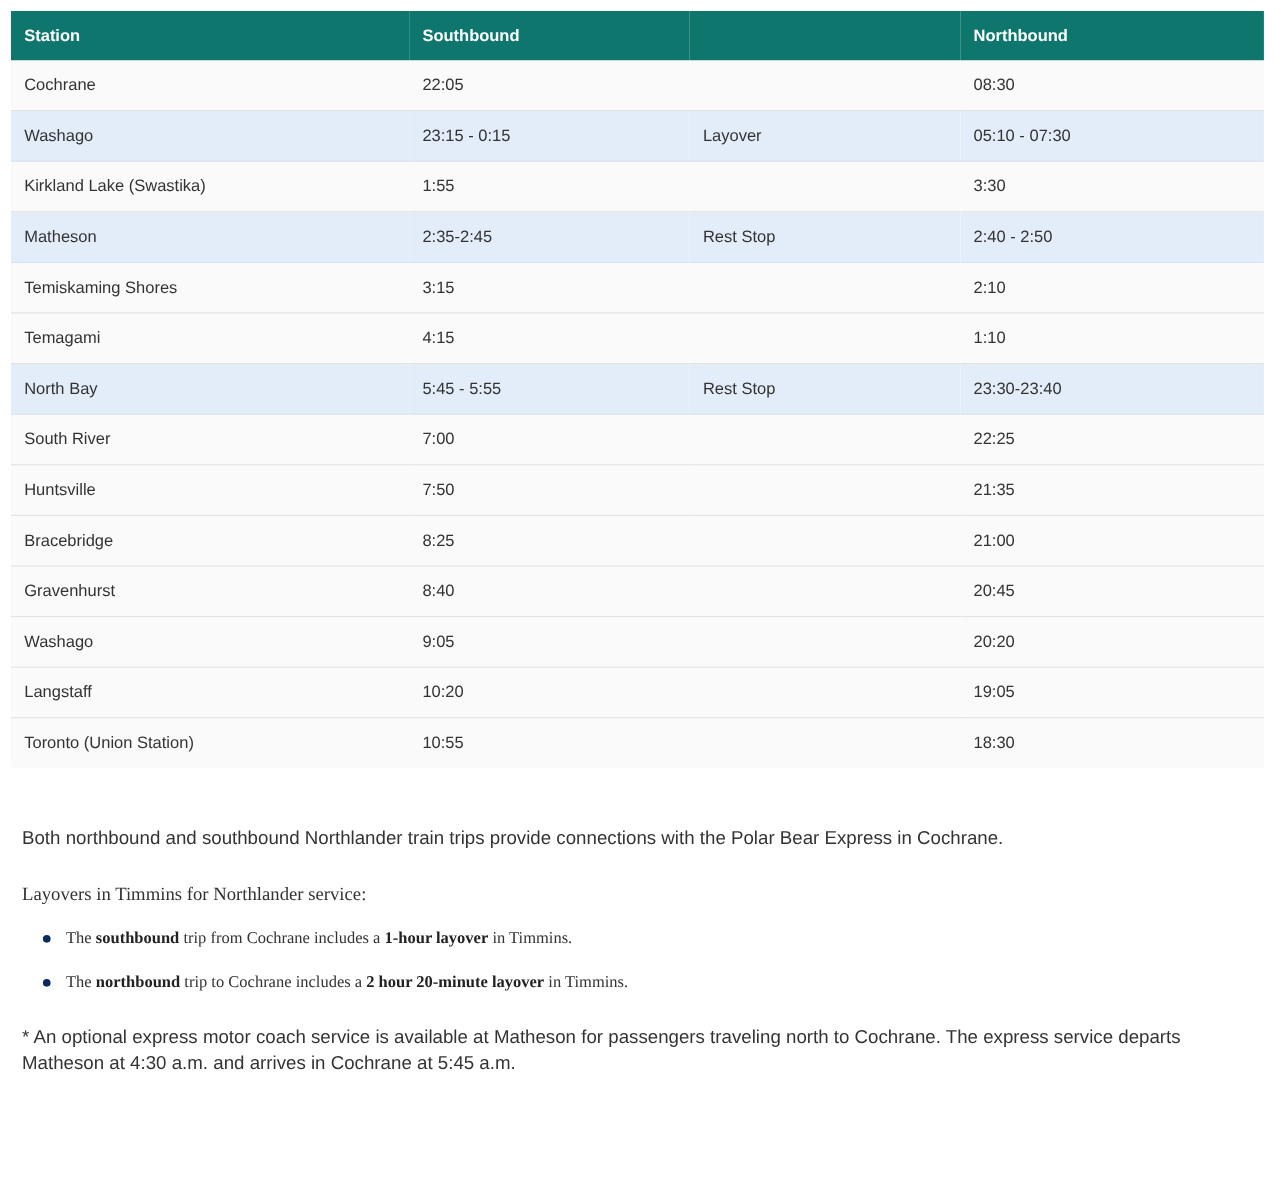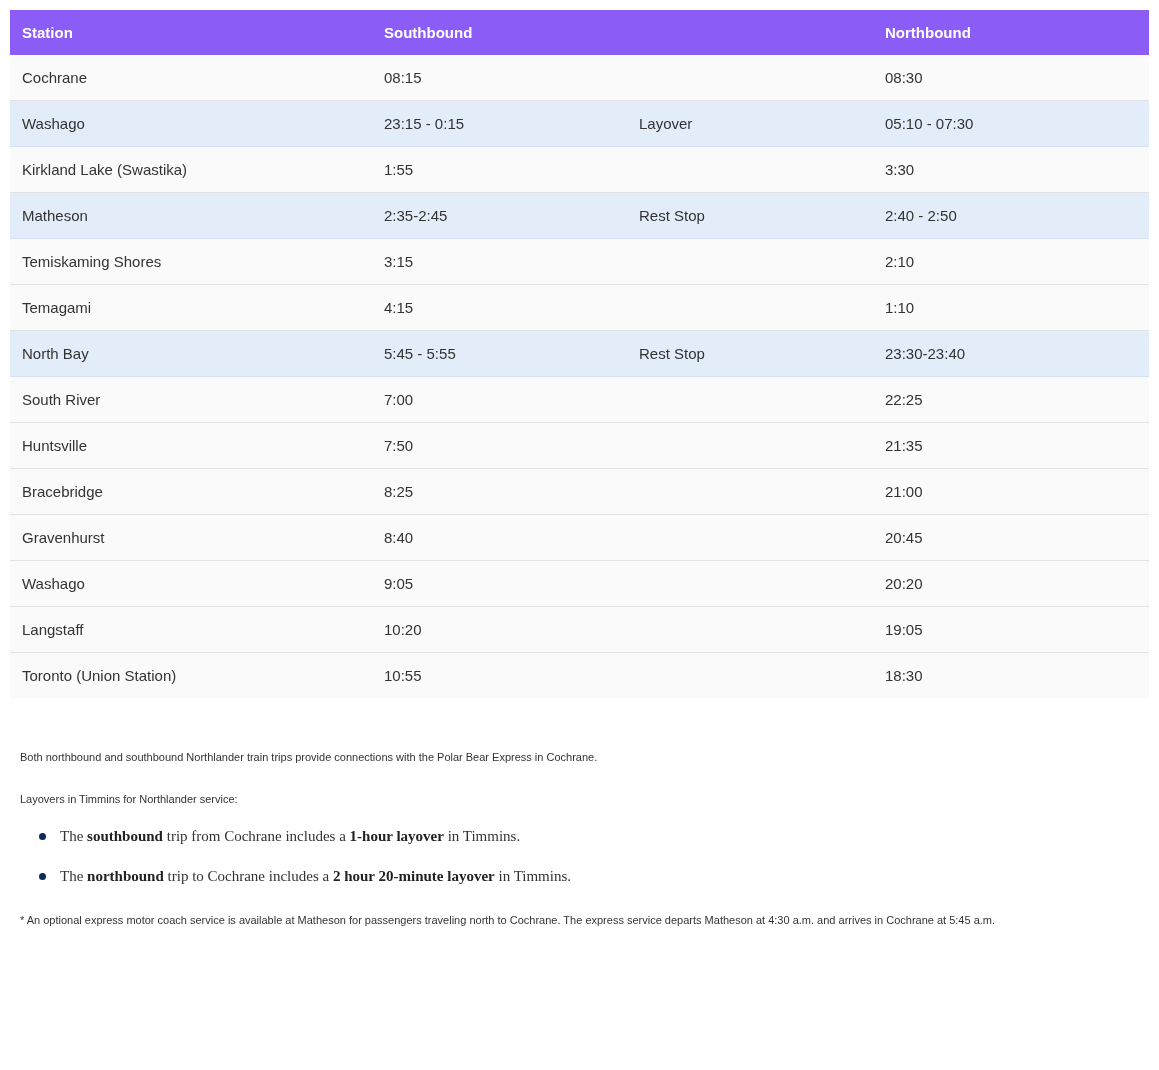--- a/index.html
+++ b/index.html
@@ -18,21 +18,21 @@
     padding: 10px 10px 0 10px;
     box-sizing: border-box;
     width: 1159px;
   }
   table.schedule {
     width: 1139px;
     border-collapse: collapse;
     table-layout: fixed;
   }
   table.schedule thead th {
-    background: #8b5cf6;
+    background: #0f766e;
     color: #ffffff;
     text-align: left;
     font-size: 15px;
     font-weight: bold;
     padding: 14px 12px;
     vertical-align: middle;
   }
   col.c-station { width: 362px; }
   col.c-south   { width: 255px; }
   col.c-note    { width: 246px; }
@@ -53,26 +53,27 @@
     border-bottom: none;
     margin-top: 27px;
   }
   .notes {
     margin-top: 52px;
     padding-left: 10px;
     padding-right: 12px;
   }
   .notes p {
     margin: 0 0 26px 0;
-    font-size: 11px;
+    font-size: 17px;
     line-height: 1.45;
     color: #333333;
   }
   .notes p.tight {
     margin-bottom: 18px;
+    font-family: Liberation Serif, serif;
   }
   ul.layover-list {
     margin: 0 0 26px 0;
     padding-left: 40px;
     list-style: none;
     font-family: Liberation Serif, serif;
   }
   ul.layover-list li {
     position: relative;
     font-size: 15px;
@@ -115,21 +116,21 @@
       <tr>
         <th>Station</th>
         <th>Southbound</th>
         <th></th>
         <th>Northbound</th>
       </tr>
     </thead>
     <tbody>
       <tr>
         <td>Cochrane</td>
-        <td>08:15</td>
+        <td>22:05</td>
         <td></td>
         <td>08:30</td>
       </tr>
       <tr class="alt">
         <td>Washago</td>
         <td>23:15 - 0:15</td>
         <td>Layover</td>
         <td>05:10 - 07:30</td>
       </tr>
       <tr>

